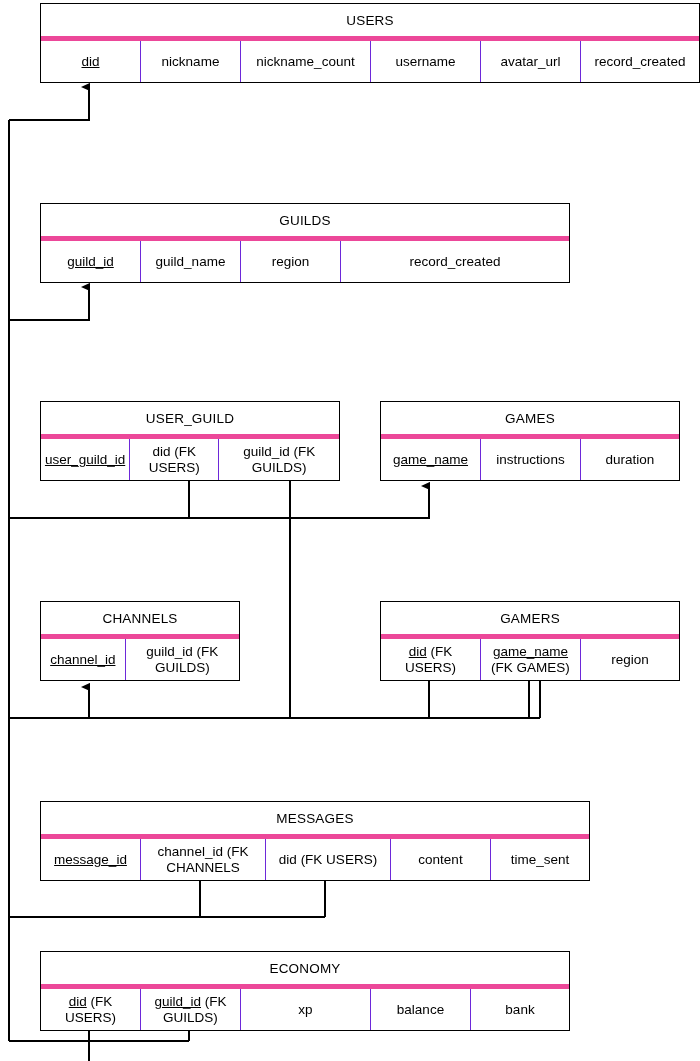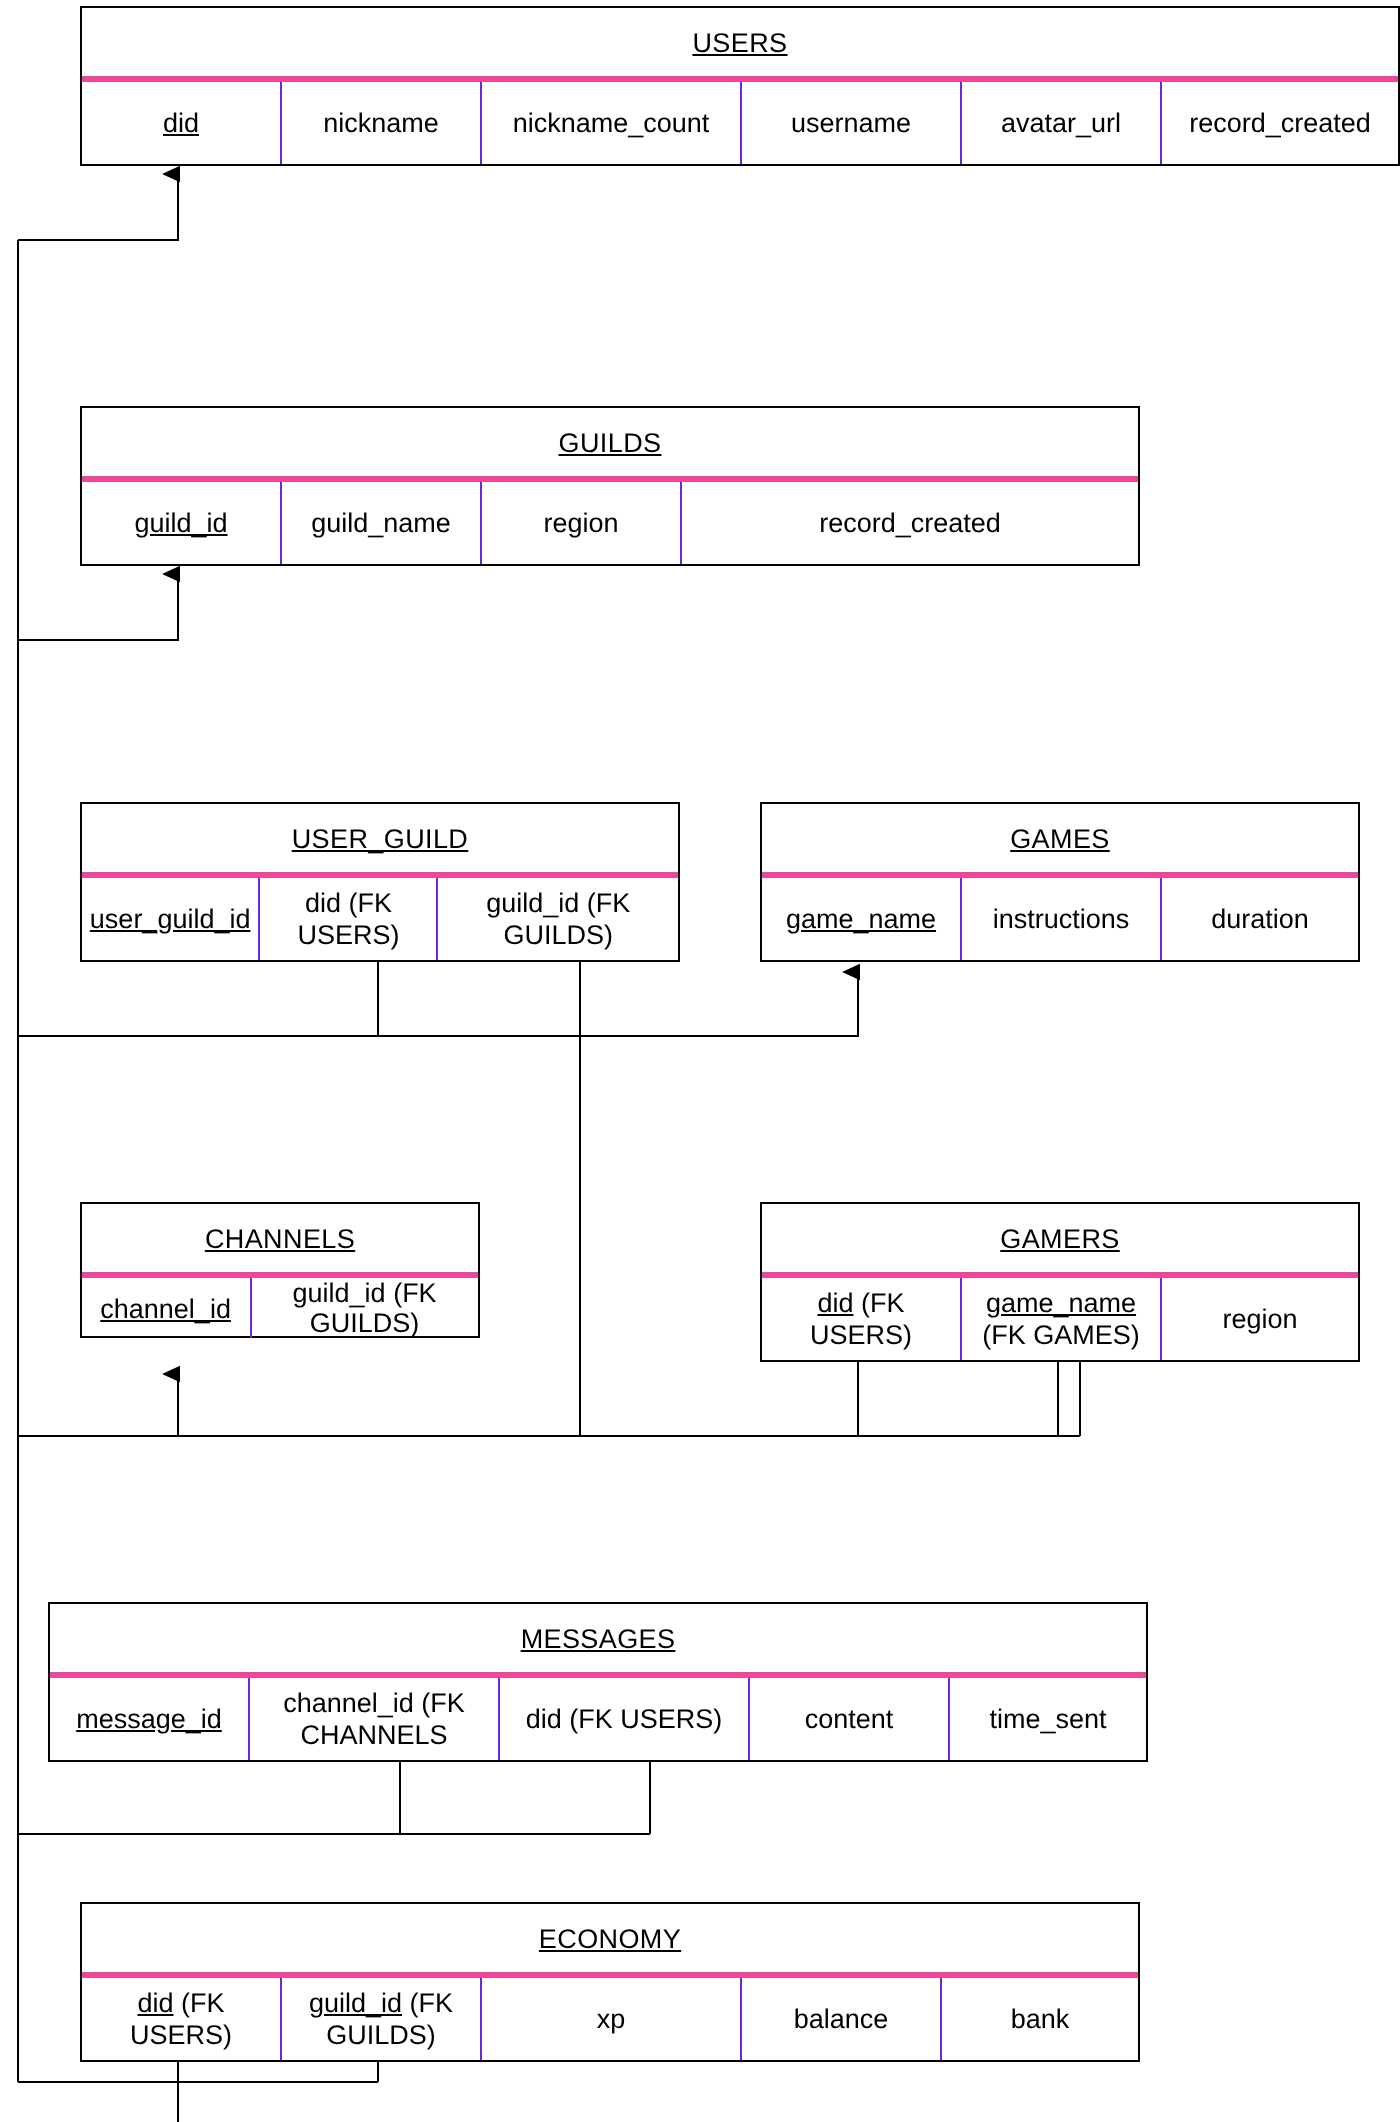--- a/index.html
+++ b/index.html
@@ -31,28 +31,27 @@
     box-sizing: border-box;
     border: 1px solid #000000;
     background: #ffffff;
     display: flex;
     flex-direction: column;
   }
   .entity-title {
     flex: 0 0 37px;
     height: 37px;
     box-sizing: border-box;
-    border-bottom: 3px solid #ec4899;
+    border-bottom: 5px solid #ec4899;
     display: flex;
     align-items: center;
     justify-content: center;
     font-size: 13.5px;
     letter-spacing: 0.2px;
     white-space: nowrap;
-    text-decoration: underline;
   }
   .attr-row {
     flex: 1 1 auto;
     display: flex;
     flex-direction: row;
   }
   .attr {
     box-sizing: border-box;
     border-right: 1px solid #6d28d9;
     display: flex;
@@ -184,21 +183,21 @@
         </div>
       <div class="attr" style="width:100px;">
           <span class="plain">instructions</span>
         </div>
       <div class="attr" style="flex:1 1 auto;">
           <span class="plain">duration</span>
         </div>
     </div>
   </div>
 
-  <div class="entity" style="left:40px; top:601px; width:200px; height:68px;">
+  <div class="entity" style="left:40px; top:601px; width:200px; height:80px;">
     <div class="entity-title">CHANNELS</div>
     <div class="attr-row">
       <div class="attr" style="width:100px;">
           <span class="pk">channel_id</span>
         </div>
       <div class="attr" style="flex:1 1 auto;">
           <span class="plain">guild_id (FK GUILDS)</span>
         </div>
     </div>
   </div>
@@ -211,21 +210,21 @@
         </div>
       <div class="attr" style="width:100px;">
           <span><span class="pk">game_name</span><span class="plain"> (FK GAMES)</span></span>
         </div>
       <div class="attr" style="flex:1 1 auto;">
           <span class="plain">region</span>
         </div>
     </div>
   </div>
 
-  <div class="entity" style="left:24px; top:801px; width:550px; height:80px;">
+  <div class="entity" style="left:40px; top:801px; width:550px; height:80px;">
     <div class="entity-title">MESSAGES</div>
     <div class="attr-row">
       <div class="attr" style="width:100px;">
           <span class="pk">message_id</span>
         </div>
       <div class="attr" style="width:125px;">
           <span class="plain">channel_id (FK CHANNELS</span>
         </div>
       <div class="attr" style="width:125px;">
           <span class="plain">did (FK USERS)</span>

